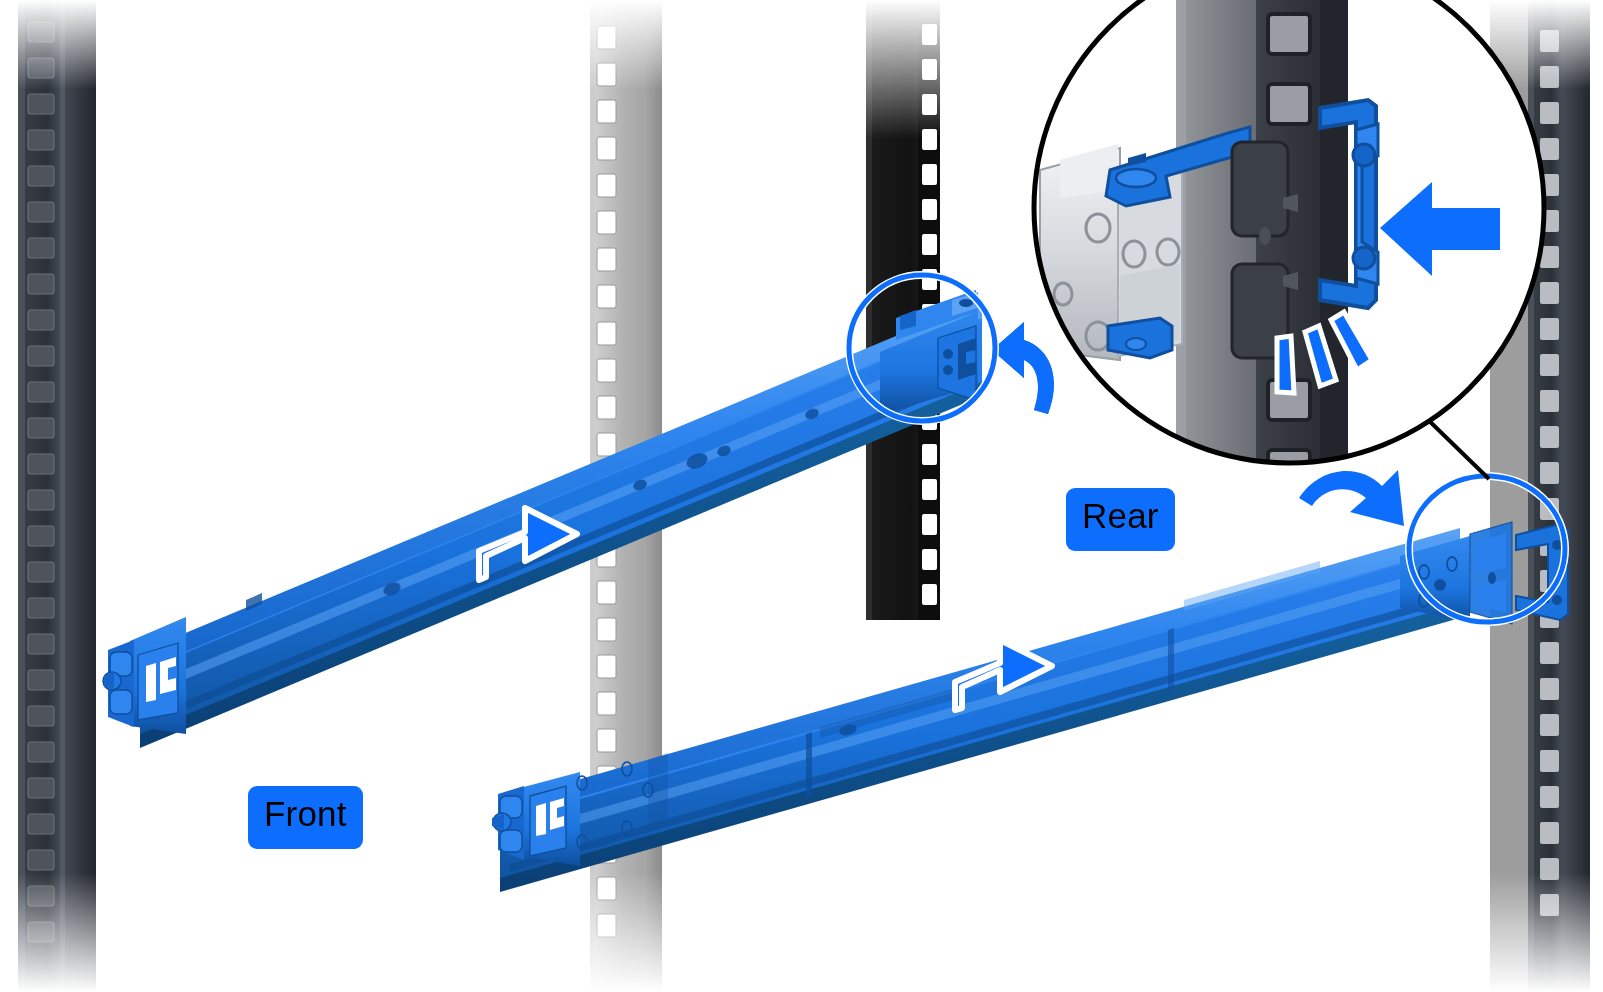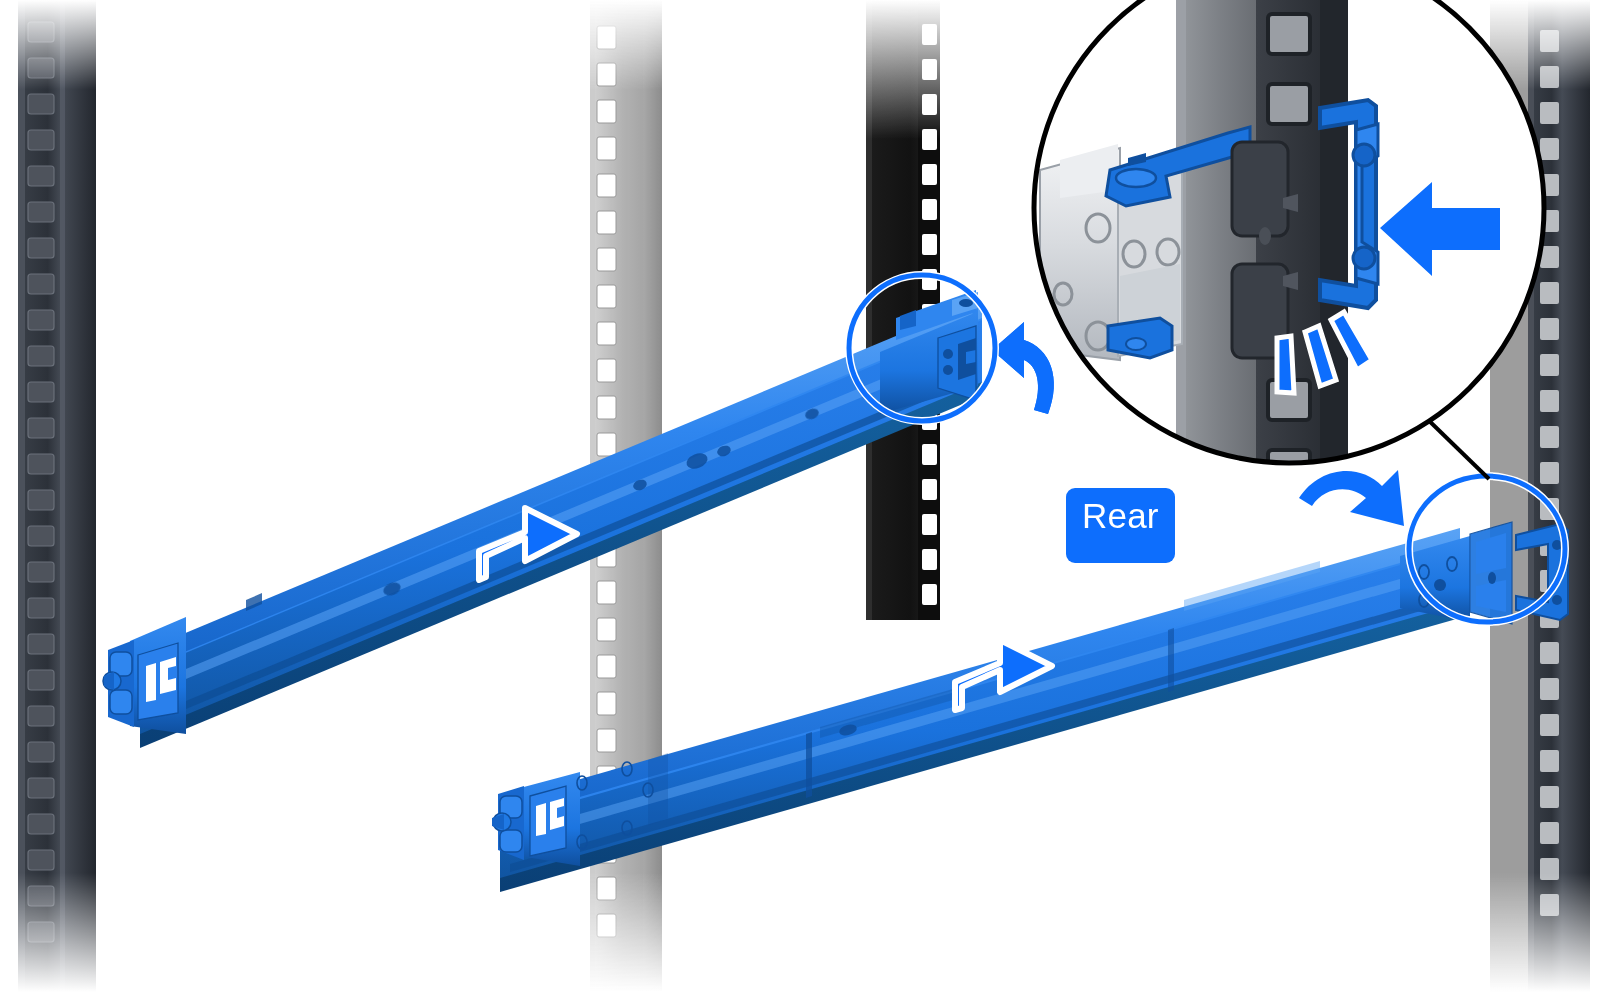--- a/index.html
+++ b/index.html
@@ -6,25 +6,25 @@
   html,body{margin:0;padding:0;background:#ffffff;}
   body{
     font-family:"Liberation Sans", sans-serif;
     width:1603px; height:992px; overflow:hidden; position:relative;
   }
   #stage{position:absolute; left:0; top:0; width:1603px; height:992px; background:#fff;}
   #stage svg{position:absolute; left:0; top:0;}
   .badge{
     position:absolute;
     background:#0d6efd;
-    color:#ffffff;
+    color:#000000;
     border-radius:9px;
     font-size:35px;
     line-height:1;
-    padding:10px 16px 30px 16px;
+    padding:10px 16px 18px 16px;
     letter-spacing:0.2px;
     white-space:nowrap;
     font-family:"Liberation Sans", sans-serif;
   }
   #badge-front{left:248px; top:786px;}
   #badge-rear{left:1066px; top:488px;}
 </style>
 </head>
 <body>
 
@@ -438,15 +438,16 @@
           <polygon points="1305,332 1319,326 1336,380 1320,386"></polygon>
           <polygon points="1331,320 1344,312 1372,360 1357,370"></polygon>
         </g>
       </g>
 
       <circle cx="1289" cy="208" r="255" fill="none" stroke="#000000" stroke-width="5"></circle>
     </g>
 
   </svg>
 
+  <div class="badge" id="badge-front">Front</div>
   <div class="badge" id="badge-rear">Rear</div>
 
 </div>
 
 </body></html>

